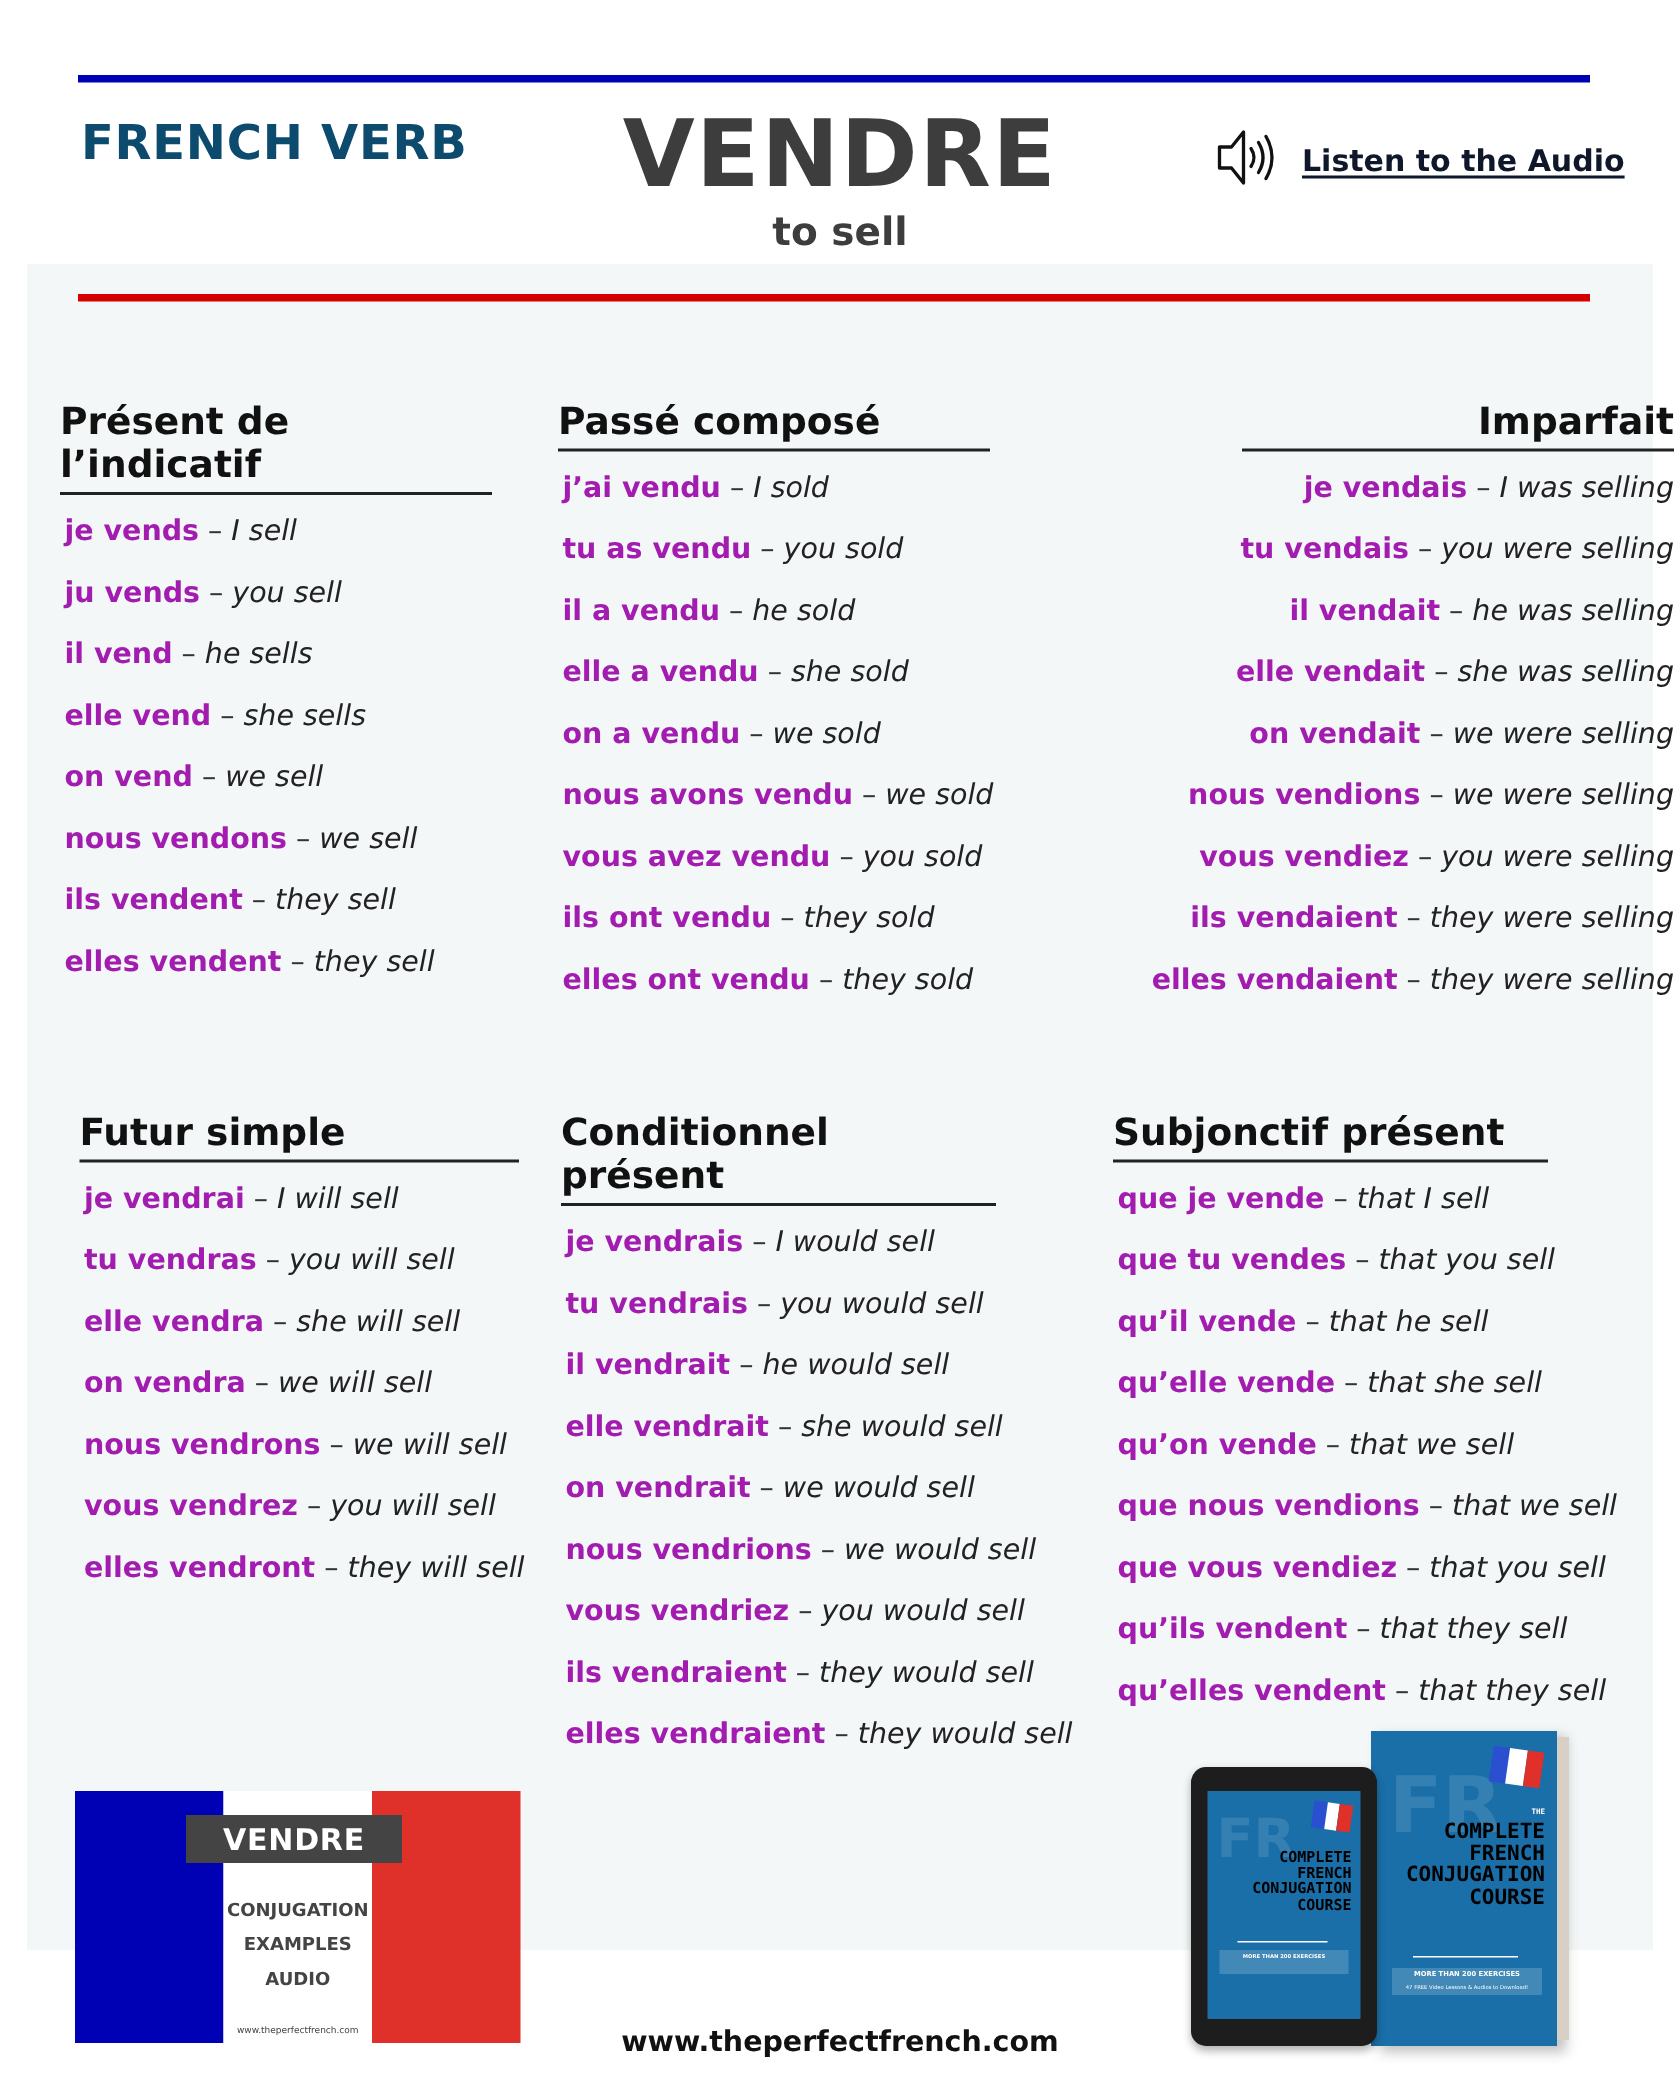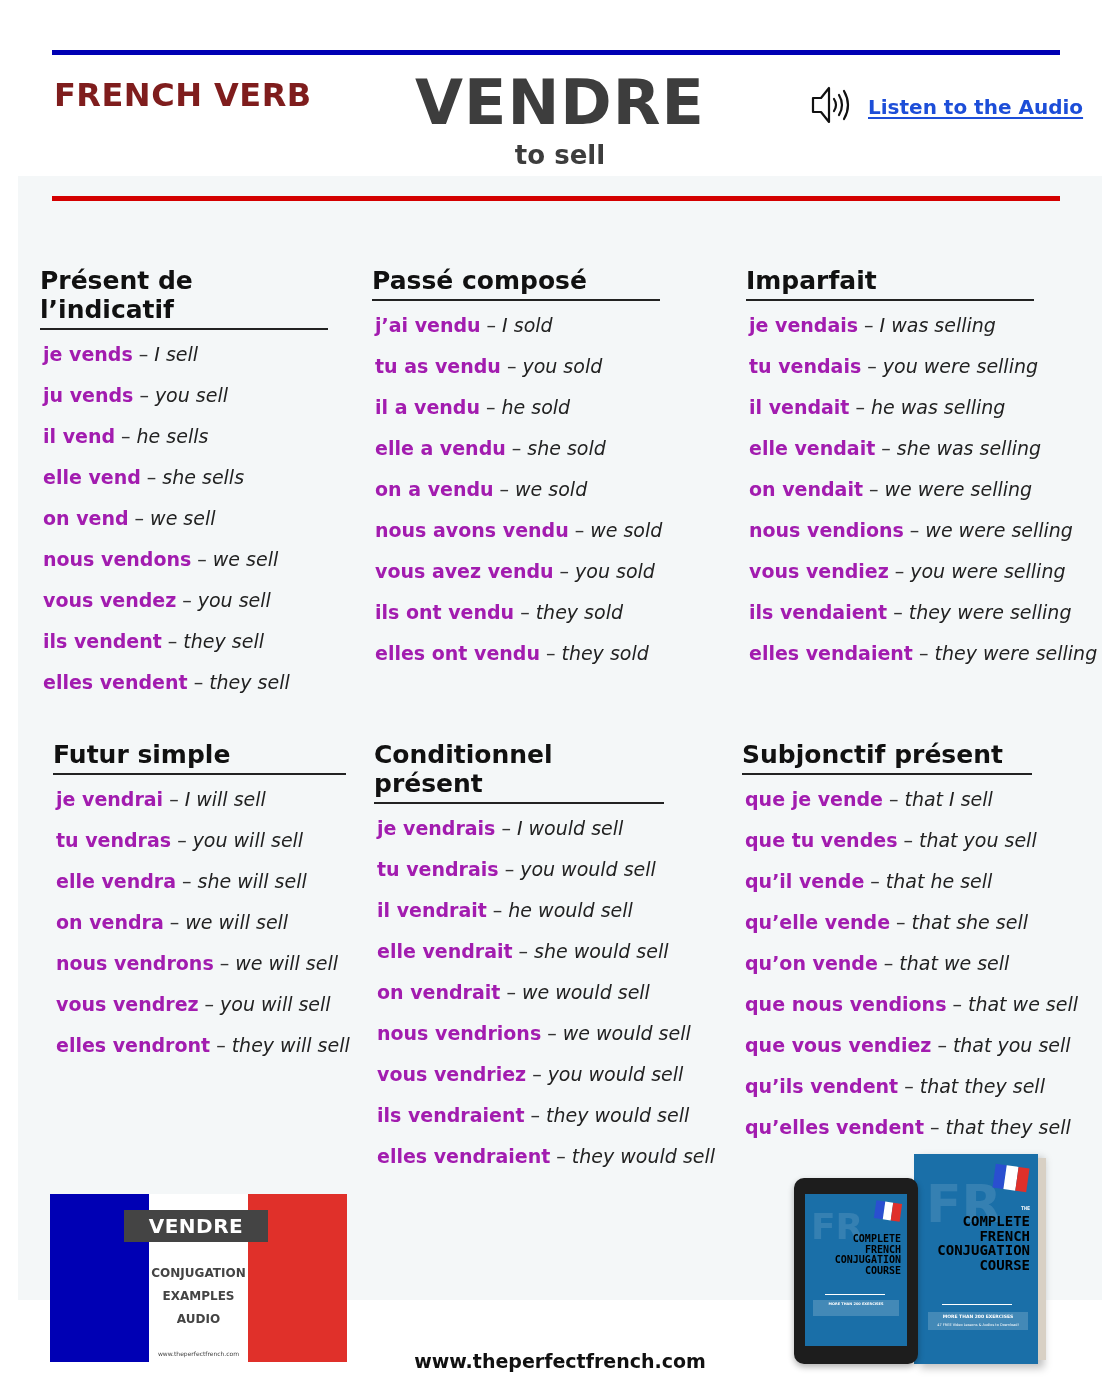--- a/index.html
+++ b/index.html
@@ -5,39 +5,39 @@
     * { box-sizing: border-box; margin: 0; padding: 0; }
     html, body { width: 1120px; height: 1400px; background: #ffffff; overflow: hidden; }
     body { position: relative; font-family: "DejaVu Sans", "Liberation Sans", sans-serif; color: #111; }
 
     .panel { position: absolute; left: 18px; top: 176px; width: 1084px; height: 1124px; background: #f4f7f8; }
 
     .rule { position: absolute; left: 52px; width: 1008px; height: 5px; }
     .rule.blue { top: 50px; background: #0000b4; }
     .rule.red { top: 196px; background: #d40000; }
 
-    .label-left { position: absolute; left: 54px; top: 76px; font-size: 32px; font-weight: bold; color: #7f1d1d; letter-spacing: 0.5px; }
+    .label-left { position: absolute; left: 54px; top: 76px; font-size: 32px; font-weight: bold; color: #0c4a6e; letter-spacing: 0.5px; }
     .title { position: absolute; left: 0; width: 1120px; top: 66px; text-align: center; font-size: 62px; font-weight: bold; color: #3d3d3d; letter-spacing: 1px; }
     .subtitle { position: absolute; left: 0; width: 1120px; top: 140px; text-align: center; font-size: 26px; font-weight: bold; color: #3d3d3d; }
 
     .audio { position: absolute; left: 810px; top: 84px; display: flex; align-items: center; gap: 10px; cursor: pointer; }
     .audio svg { width: 48px; height: 42px; }
-    .audio-label { font-size: 20px; font-weight: bold; color: #1d4ed8; text-decoration: underline; text-underline-offset: 3px; }
+    .audio-label { font-size: 20px; font-weight: bold; color: #0f172a; text-decoration: underline; text-underline-offset: 3px; }
 
     .section { position: absolute; width: 370px; }
     .section h2 { font-size: 25px; font-weight: bold; color: #111; padding-bottom: 4px; border-bottom: 2px solid #222; display: inline-block; padding-right: 0; }
     .rows { margin-top: 4px; }
     .row { height: 41px; line-height: 41px; font-size: 19px; white-space: nowrap; padding-left: 3px; }
     .row .fr { font-weight: bold; color: #a21caf; }
     .row .dash { color: #333; margin: 0 6px; }
     .row .en { font-style: italic; color: #222; font-family: "DejaVu Sans", sans-serif; }
 
     #s0 { left: 40px; top: 266px; }
     #s1 { left: 372px; top: 266px; }
-    #s2 { left: 746px; top: 266px; }
+    #s2 { left: 746px; top: 266px; text-align: right; }
     #s3 { left: 37px; top: 740px; margin-left: 16px; }
     #s4 { left: 374px; top: 740px; }
     #s5 { left: 742px; top: 740px; }
     #s0 h2 { width: 288px; } #s1 h2 { width: 288px; } #s2 h2 { width: 288px; }
     #s3 h2 { width: 293px; } #s4 h2 { width: 290px; } #s5 h2 { width: 290px; }
 
     
     .flag-banner { position: absolute; left: 50px; top: 1194px; width: 297px; height: 168px; display: flex; cursor: pointer; }
     .flag-banner .band { flex: 1; height: 100%; }
     .band.b { background: #0000b4; } .band.w { background: #ffffff; } .band.r { background: #e0302a; }
@@ -87,21 +87,20 @@
 
 <div class="section" id="s0">
   <h2>Présent de l’indicatif</h2>
   <div class="rows">
     <div class="row"><span class="fr">je vends</span><span class="dash">–</span><span class="en">I sell</span></div>
     <div class="row"><span class="fr">ju vends</span><span class="dash">–</span><span class="en">you sell</span></div>
     <div class="row"><span class="fr">il vend</span><span class="dash">–</span><span class="en">he sells</span></div>
     <div class="row"><span class="fr">elle vend</span><span class="dash">–</span><span class="en">she sells</span></div>
     <div class="row"><span class="fr">on vend</span><span class="dash">–</span><span class="en">we sell</span></div>
     <div class="row"><span class="fr">nous vendons</span><span class="dash">–</span><span class="en">we sell</span></div>
-    <div class="row"><span class="fr">vous vendez</span><span class="dash">–</span><span class="en">you sell</span></div>
     <div class="row"><span class="fr">ils vendent</span><span class="dash">–</span><span class="en">they sell</span></div>
     <div class="row"><span class="fr">elles vendent</span><span class="dash">–</span><span class="en">they sell</span></div>
   </div>
 </div>
 
 <div class="section" id="s1">
   <h2>Passé composé</h2>
   <div class="rows">
     <div class="row"><span class="fr">j’ai vendu</span><span class="dash">–</span><span class="en">I sold</span></div>
     <div class="row"><span class="fr">tu as vendu</span><span class="dash">–</span><span class="en">you sold</span></div>

